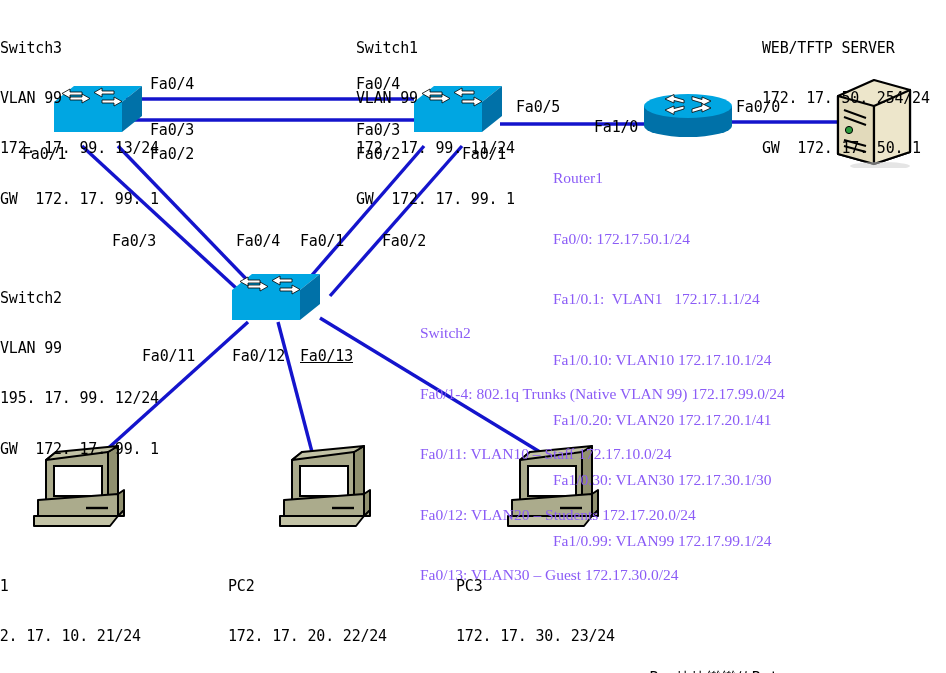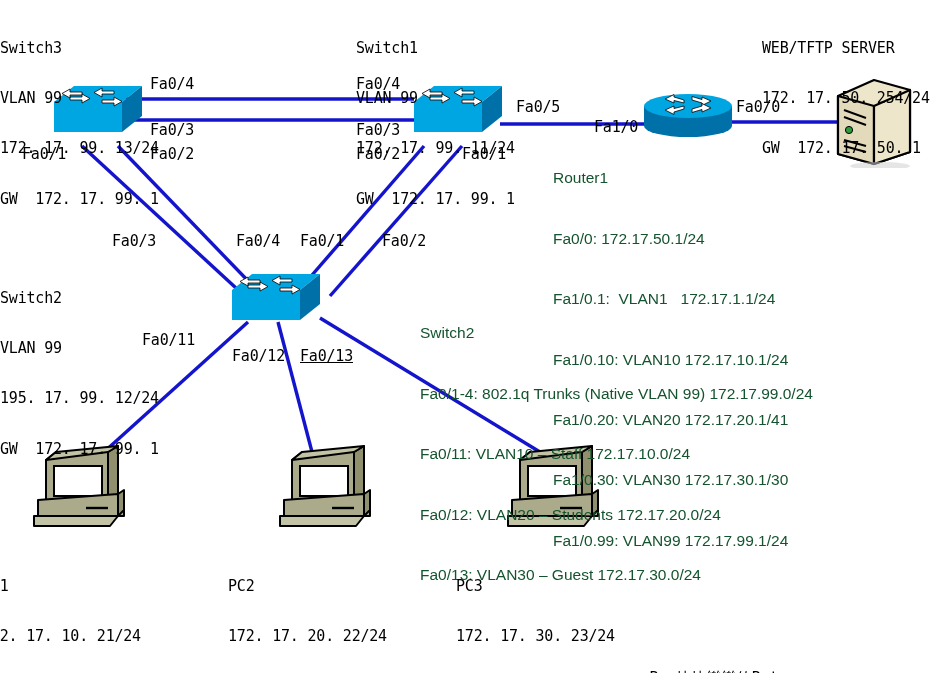--- a/index.html
+++ b/index.html
@@ -64,24 +64,24 @@
   
   .server {
     position: absolute;
     width: 84px;
     height: 92px;
   }
   .server svg { display: block; }
 
   .cfg {
     position: absolute;
-    font-family: Liberation Sans, sans-serif;
+    font-family: Liberation Serif, serif;
     font-size: 15.5px;
     line-height: 1.30;
-    color: #14532d;
+    color: #8b5cf6;
     white-space: pre;
   }
   .footer {
     position: absolute;
     font-family: "DejaVu Sans Mono", monospace;
     font-size: 15px;
     color: #000000;
     white-space: pre;
     text-align: center;
   }
@@ -274,21 +274,21 @@
   <div class="lbl mono" style="left:300px; top:233px;">Fa0/1</div>
   <div class="lbl mono" style="left:382px; top:233px;">Fa0/2</div>
 
   <div class="lbl mono center" style="left:0px; top:256px; width:232px;">
     <span class="block-line">Switch2</span>
     <span class="block-line">VLAN 99</span>
     <span class="block-line">195. 17. 99. 12/24</span>
     <span class="block-line">GW  172. 17. 99. 1</span>
   </div>
 
-  <div class="lbl mono" style="left:142px; top:332px;">Fa0/11</div>
+  <div class="lbl mono" style="left:142px; top:348px;">Fa0/11</div>
   <div class="lbl mono" style="left:232px; top:348px;">Fa0/12</div>
   <div class="lbl mono" style="left:300px; top:348px;text-decoration:underline;">Fa0/13</div>
 
   <div class="cfg" style="left:420px; top:283px;">
     <span class="block-line">Switch2</span>
     <span class="block-line">Fa0/1-4: 802.1q Trunks (Native VLAN 99) 172.17.99.0/24</span>
     <span class="block-line">Fa0/11: VLAN10 – Staff 172.17.10.0/24</span>
     <span class="block-line">Fa0/12: VLAN20 – Students 172.17.20.0/24</span>
     <span class="block-line">Fa0/13: VLAN30 – Guest 172.17.30.0/24</span>
   </div>

